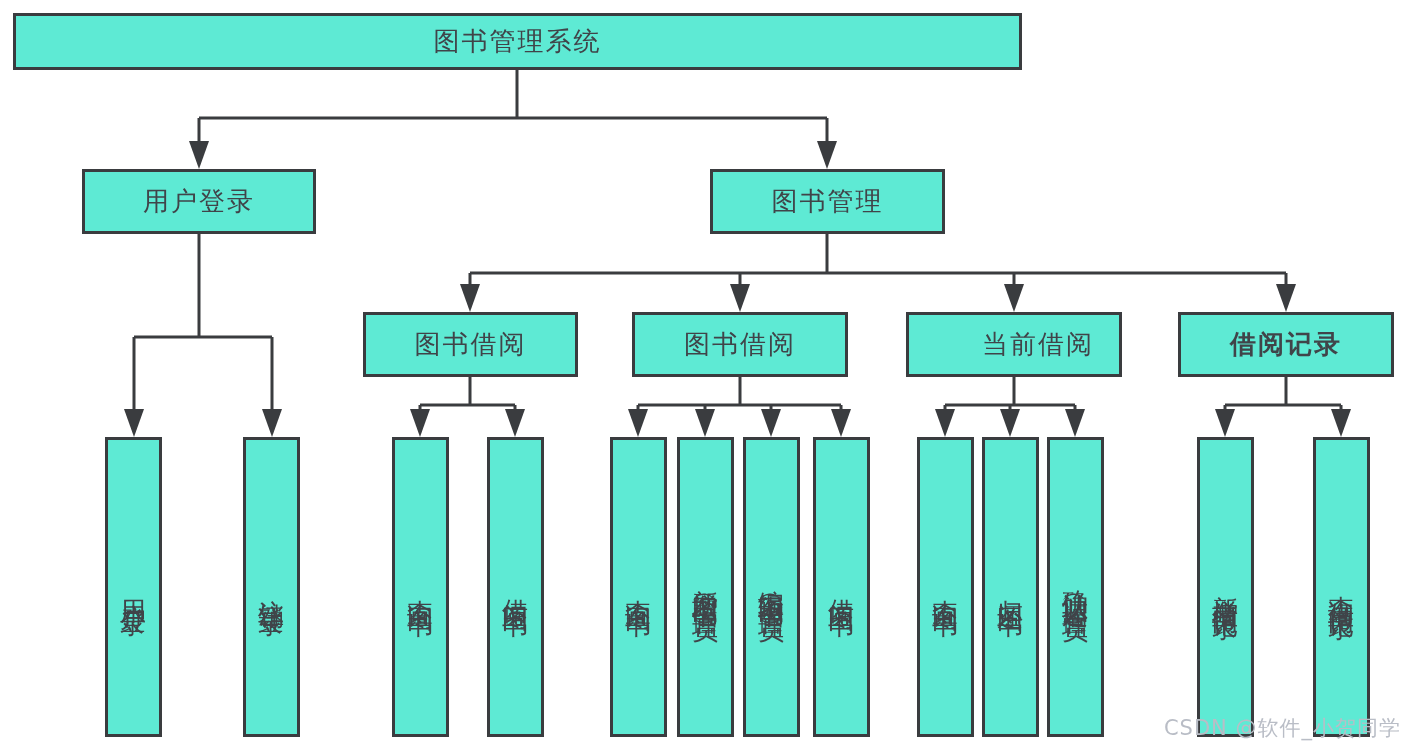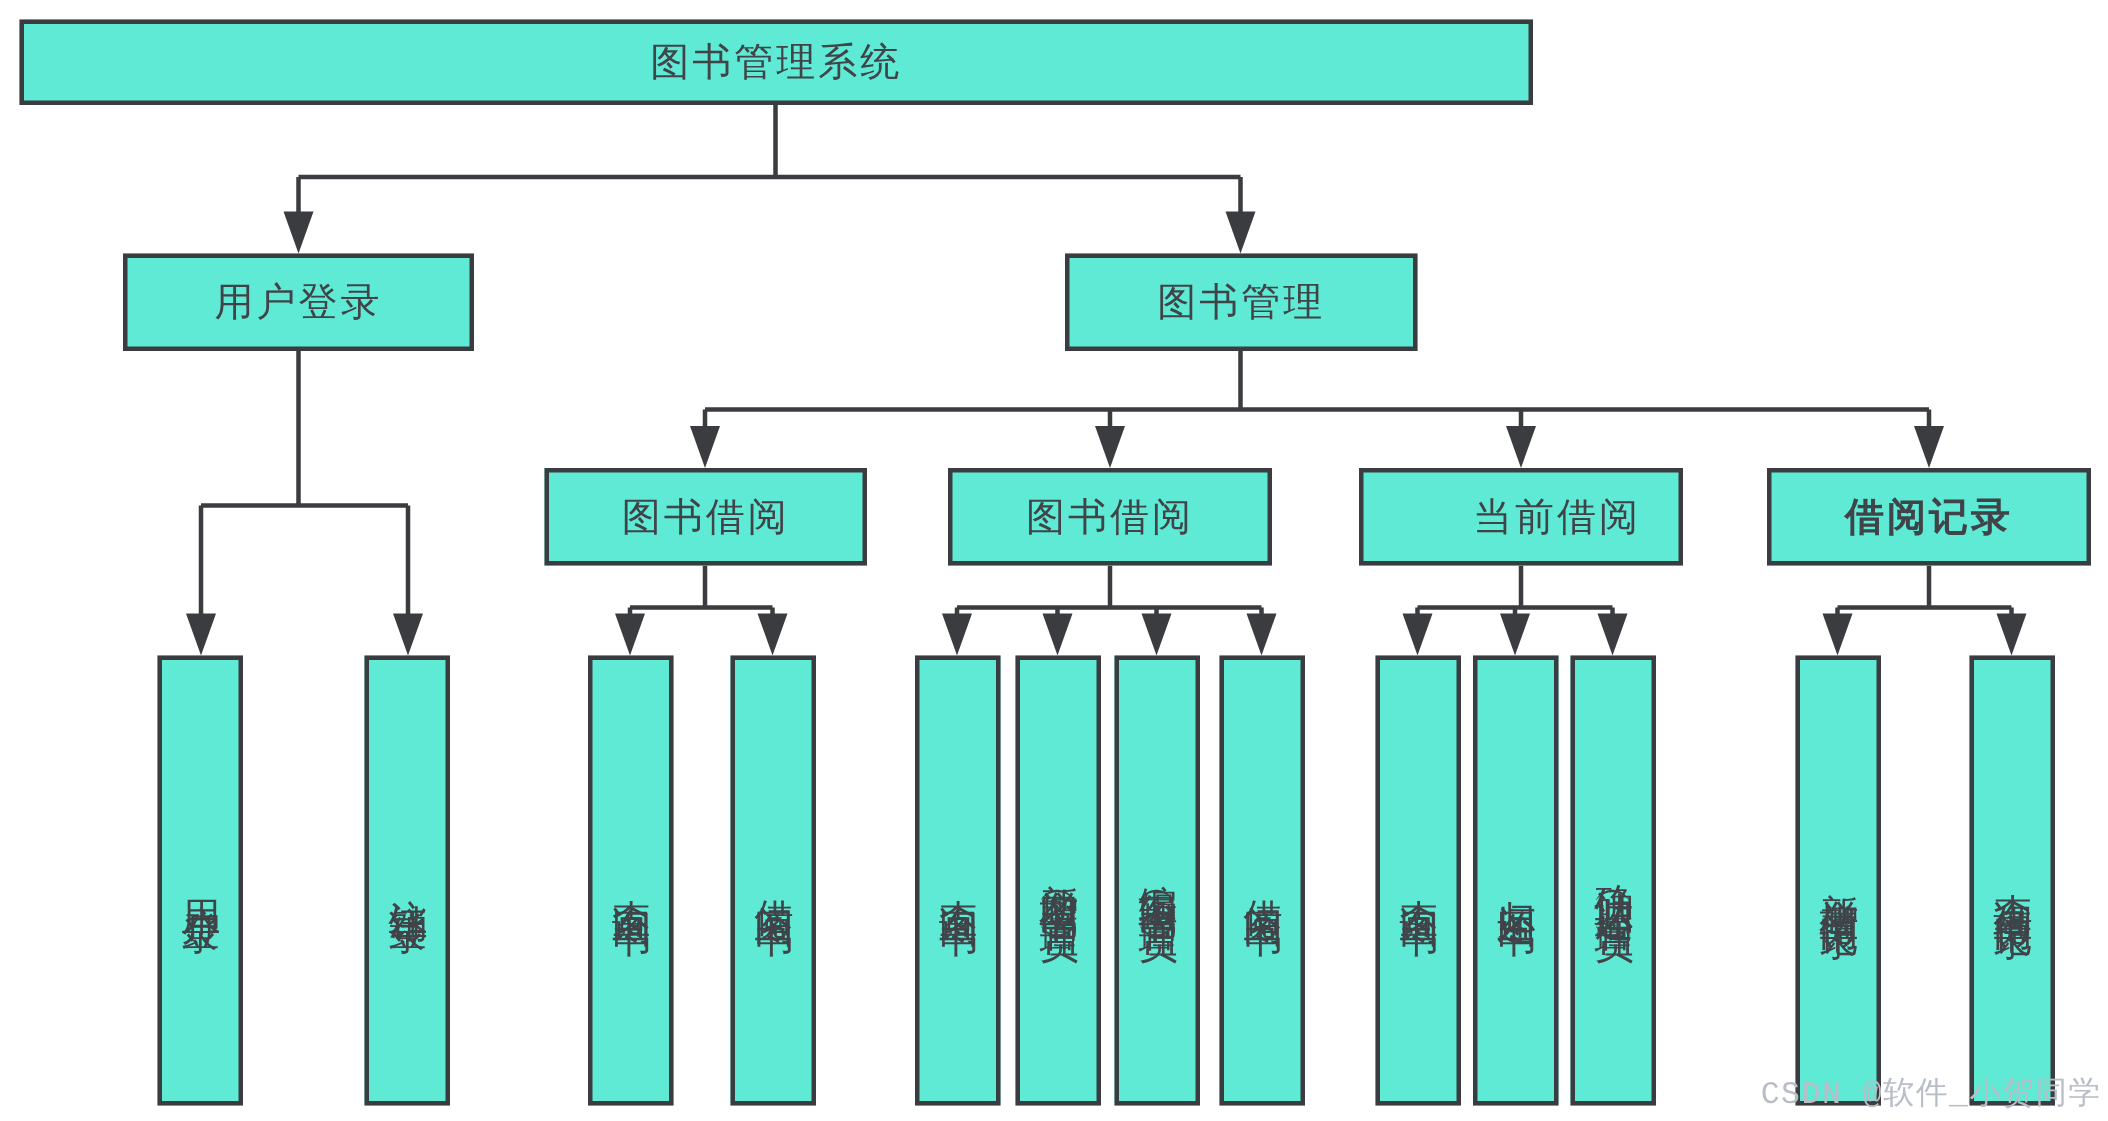--- a/index.html
+++ b/index.html
@@ -58,21 +58,20 @@
     line-height: 1;
   }
   .watermark {
     position: absolute;
     top: 714px;
     right: 4px;
     font-size: 21px;
     letter-spacing: 1px;
     color: var(--watermark);
     white-space: nowrap;
-    font-family: Liberation Mono, monospace;
   }
 </style>
 </head>
 <body>
 
 <div class="stage">
 
   <svg class="connectors" viewBox="0 0 1405 747" width="1405" height="747" aria-hidden="true">
 
     <path d="M517 70 V118 M199 118 H827 M199 118 V147 M827 118 V147"></path>

